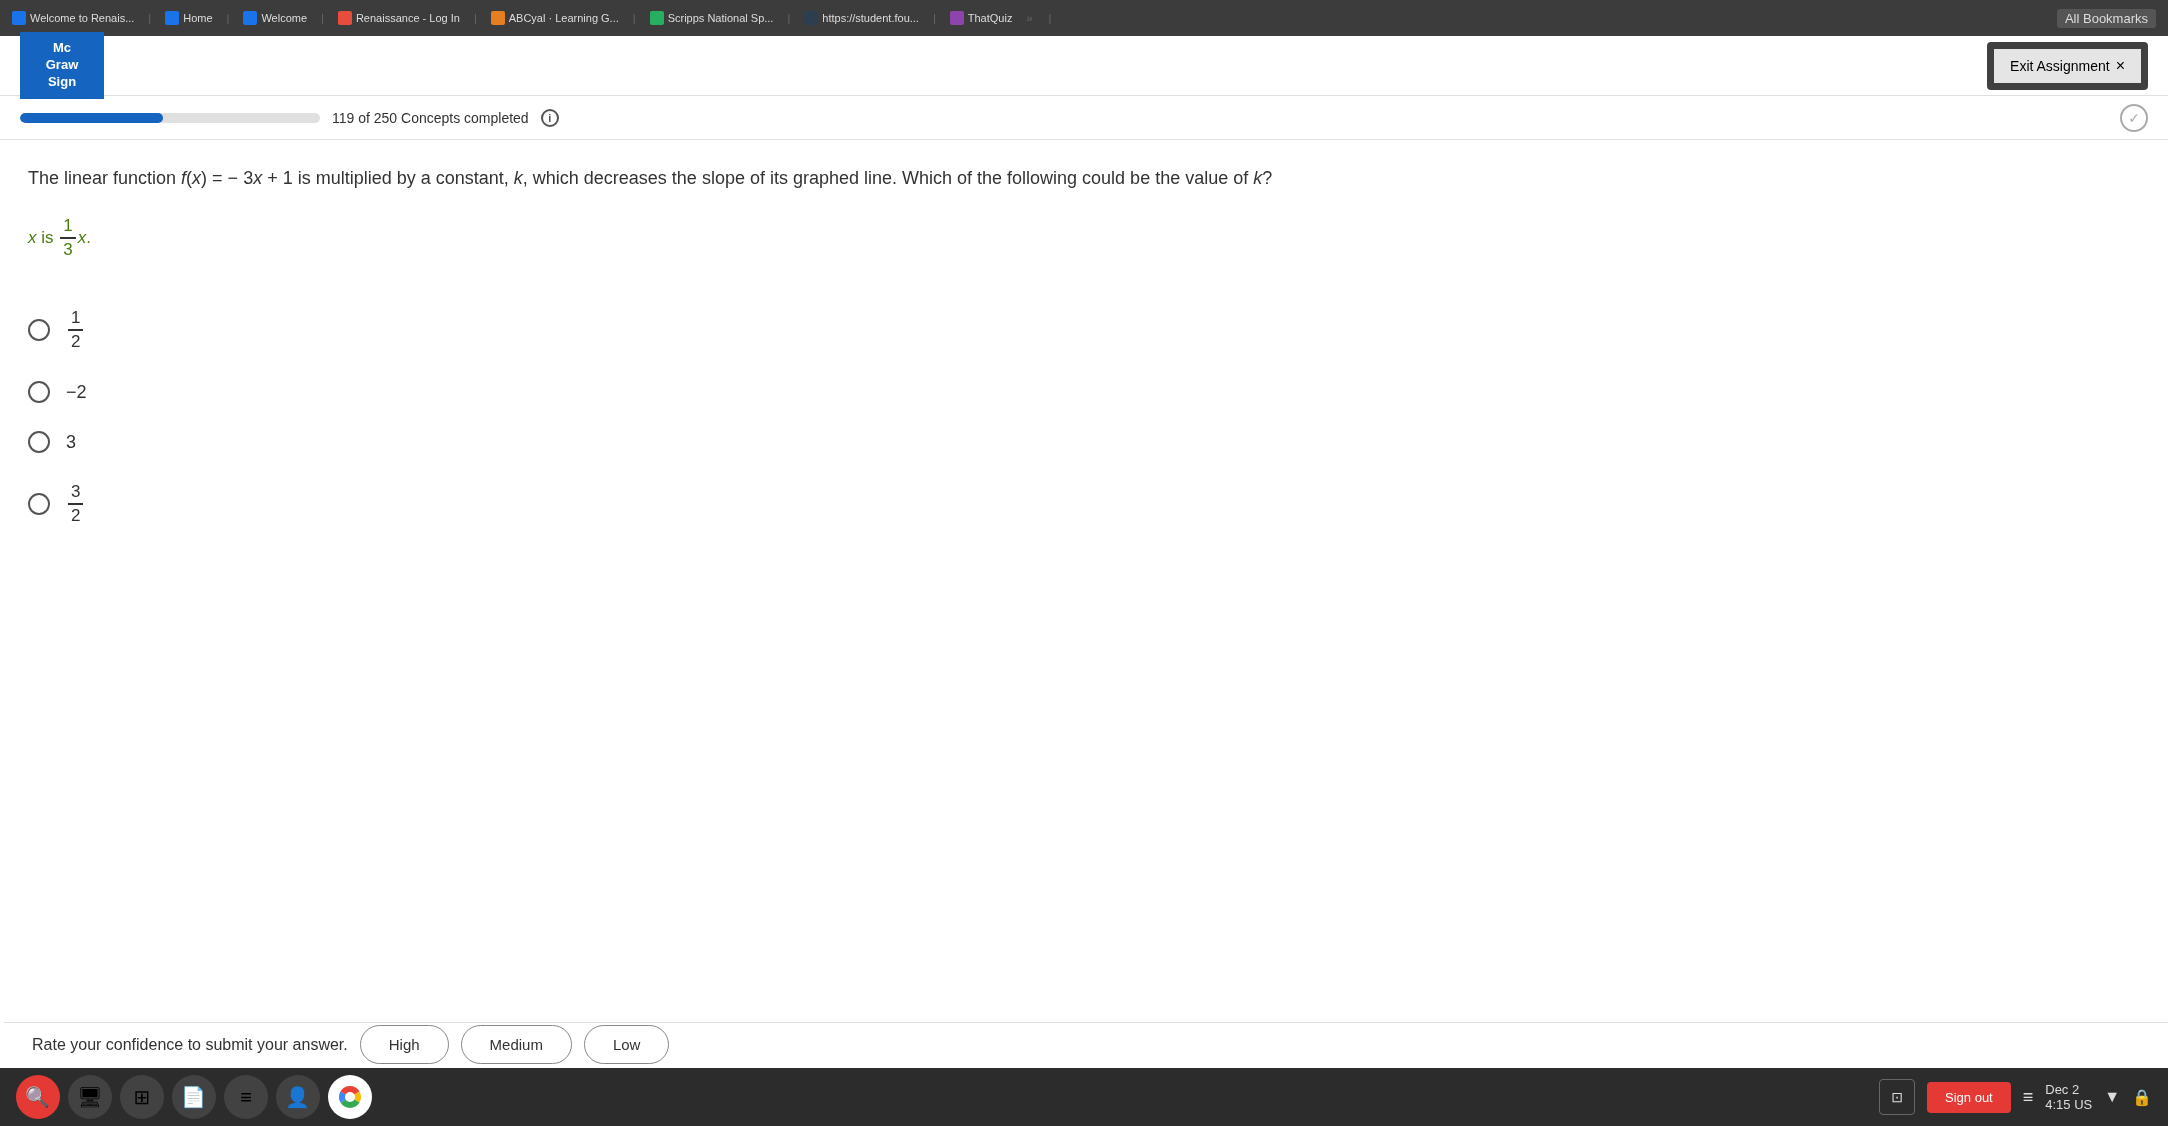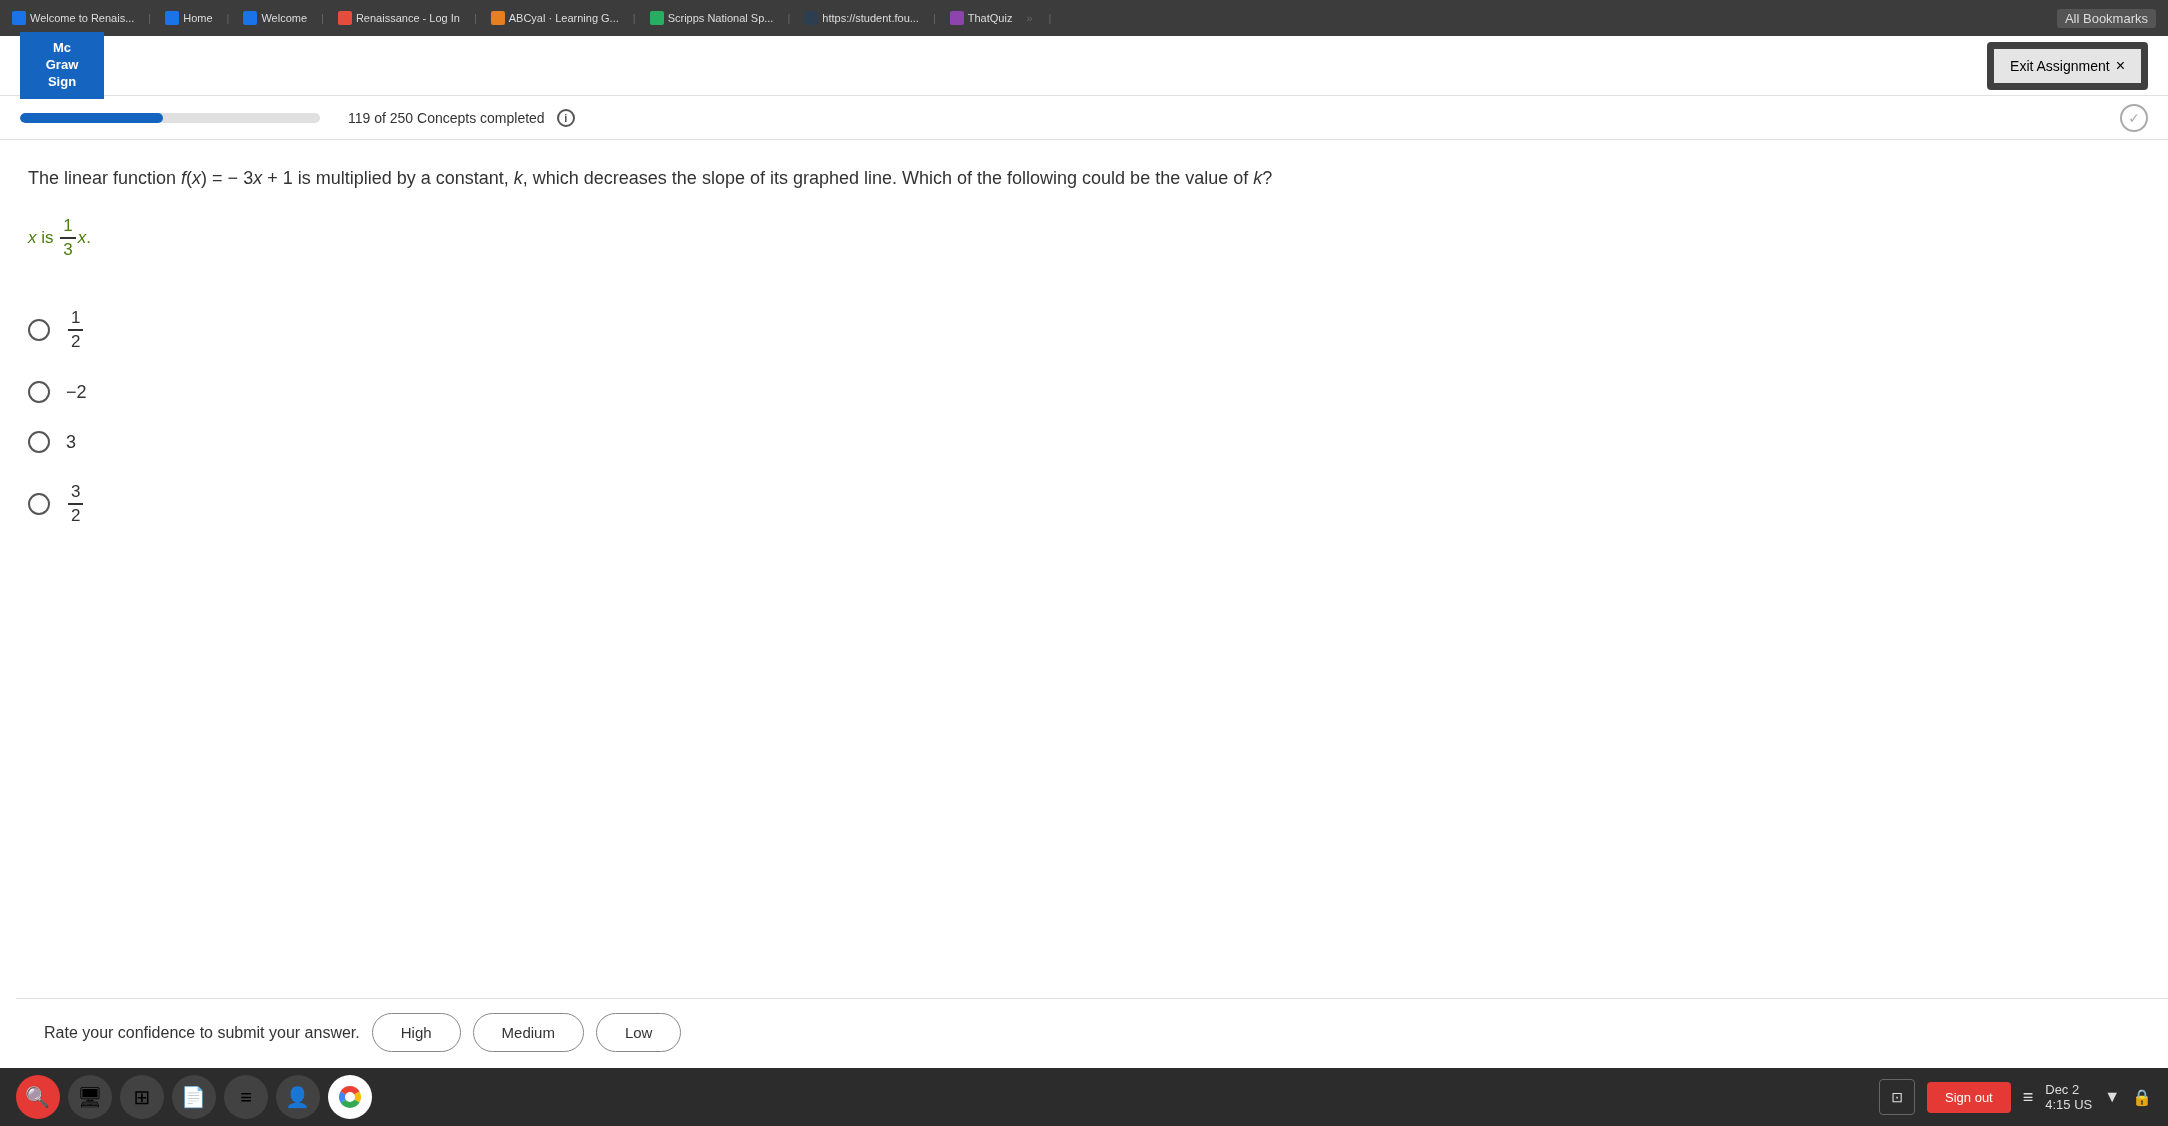--- a/index.html
+++ b/index.html
@@ -112,21 +112,20 @@
       overflow: hidden;
     }
     .progress-fill {
       height: 100%;
       background: #1565c0;
       border-radius: 5px;
     }
     .progress-text {
       font-size: 14px;
       color: #333;
-      margin-left: 16px;
     }
     .info-icon {
       width: 18px;
       height: 18px;
       border-radius: 50%;
       border: 2px solid #555;
       display: inline-flex;
       align-items: center;
       justify-content: center;
       font-size: 11px;
@@ -232,23 +231,23 @@
     .fraction .denominator {
       padding: 0 3px;
       line-height: 1.3;
       font-size: 17px;
     }
 
     
     .bottom-bar {
       position: fixed;
       bottom: 60px;
-      left: 16px;
+      left: 4px;
       right: 0;
-      padding: 14px 28px;
+      padding: 2px 28px;
       display: flex;
       align-items: center;
       gap: 12px;
       border-top: 1px solid #e0e0e0;
       background: #fff;
     }
     .confidence-label {
       font-size: 16px;
       color: #333;
     }

